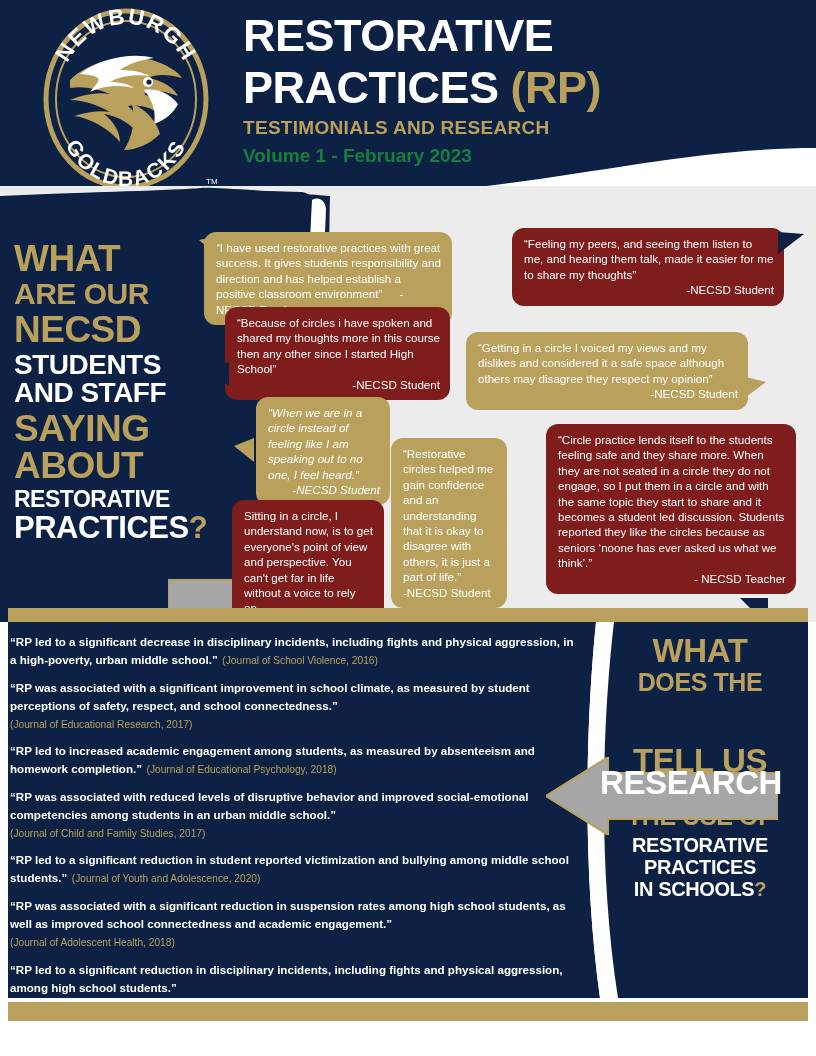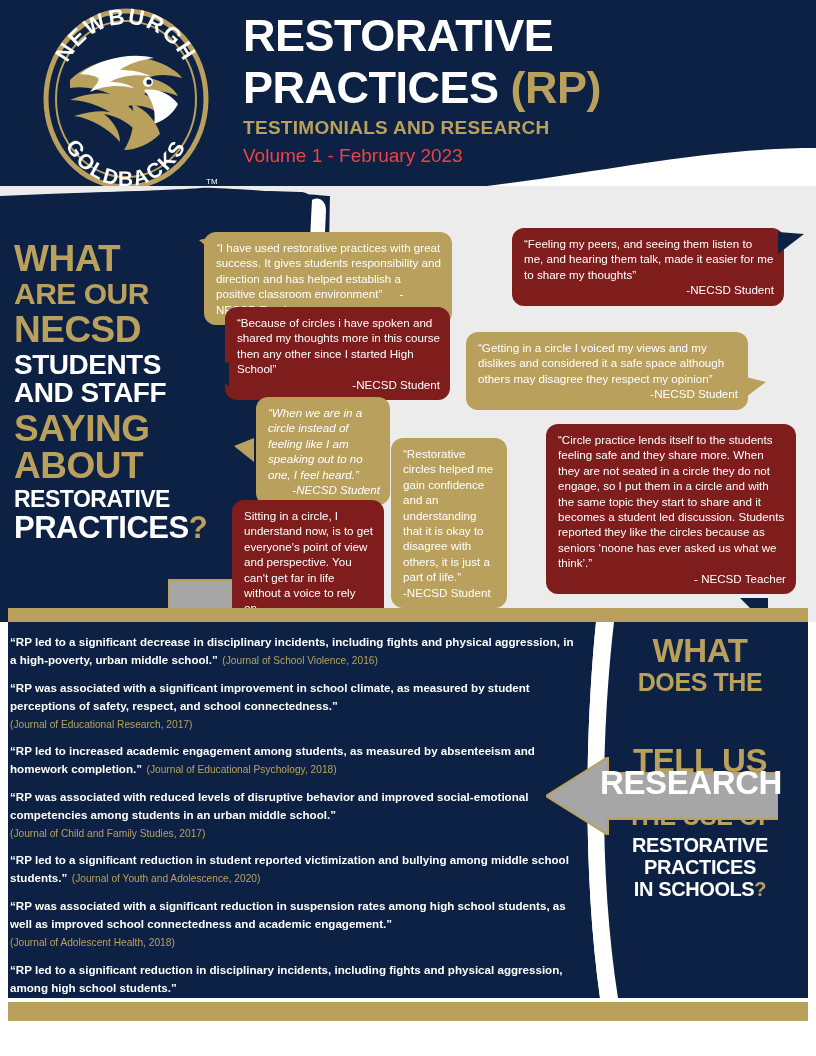--- a/index.html
+++ b/index.html
@@ -32,21 +32,21 @@
   .title-l2{
     font-size:45px;font-weight:bold;color:#ffffff;letter-spacing:-0.5px;
     line-height:52px;margin:0;
   }
   .title-rp{color:#b9a15d;}
   .subtitle{
     font-size:19px;font-weight:bold;color:#b9a15d;letter-spacing:0.3px;
     margin:3px 0 0 0;line-height:22px;
   }
   .volume{
-    font-size:19px;font-weight:normal;color:#ef4444;margin:6px 0 0 0;line-height:22px;
+    font-size:19px;font-weight:bold;color:#15803d;margin:6px 0 0 0;line-height:22px;
   }
 
   
   .testi{
     position:absolute;left:0;top:186px;width:816px;height:450px;
   }
   .testi-bg{position:absolute;left:0;top:0;width:816px;height:450px;}
 
   .lead{
     position:absolute;left:14px;top:55px;width:210px;

